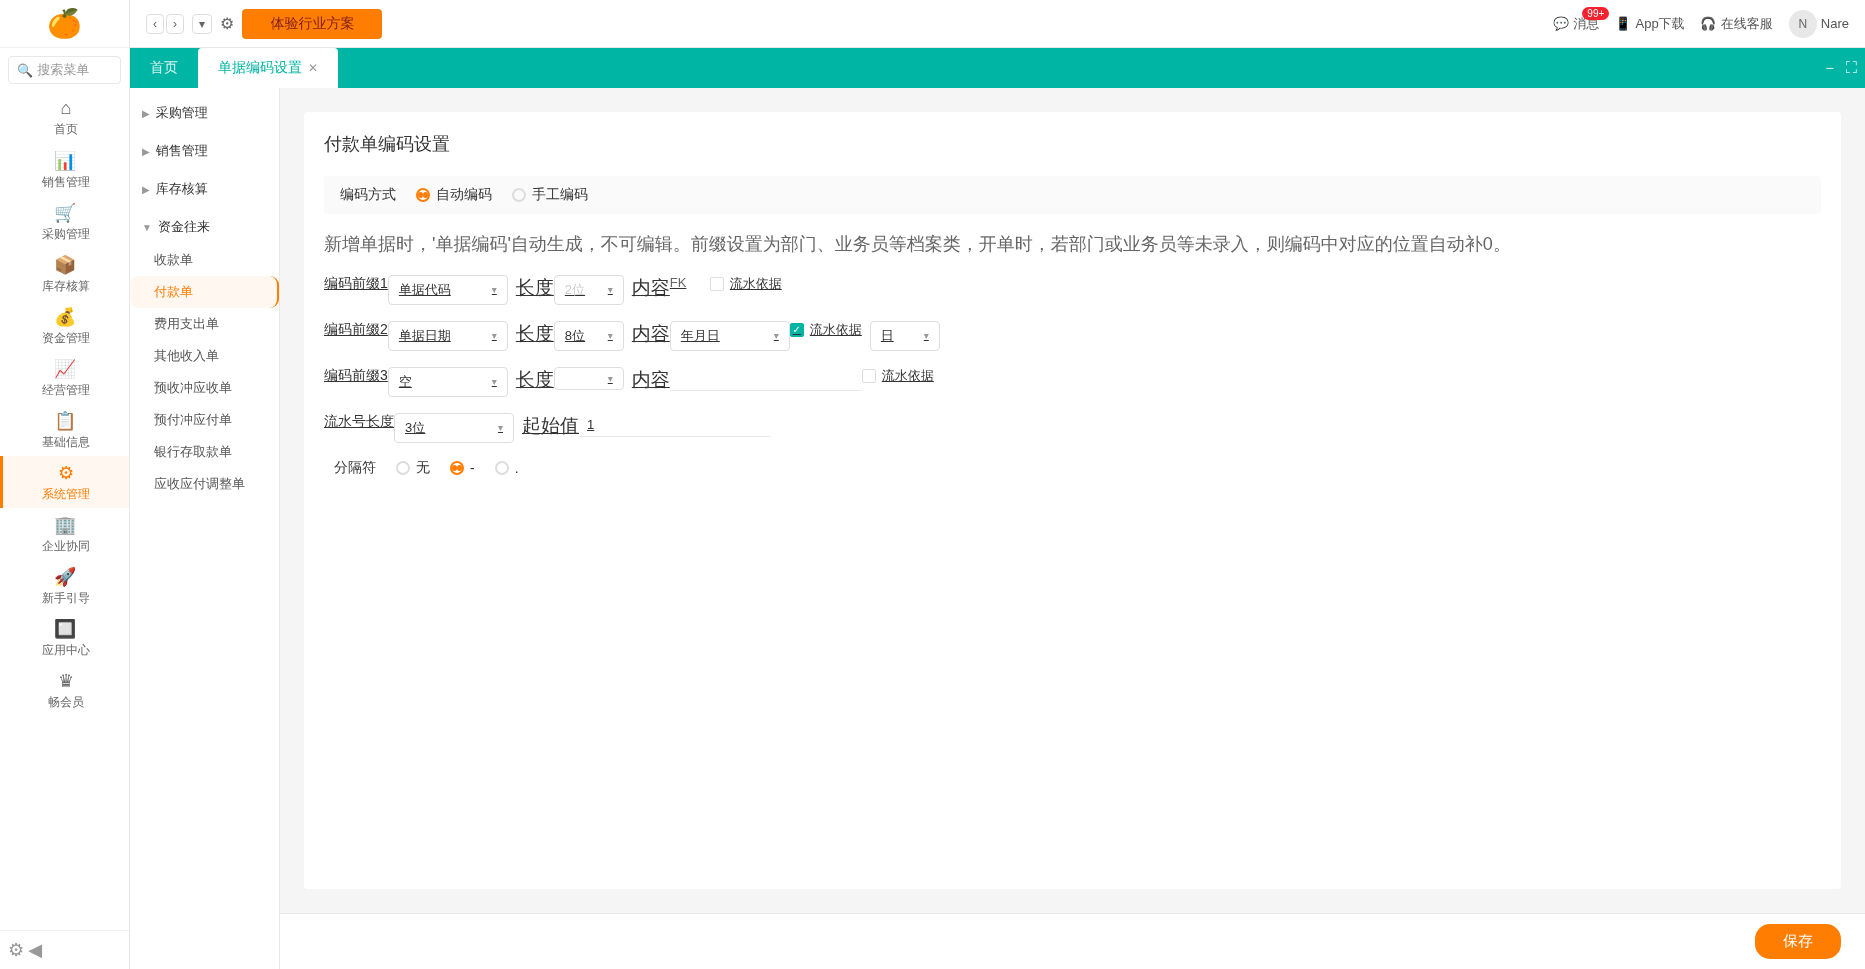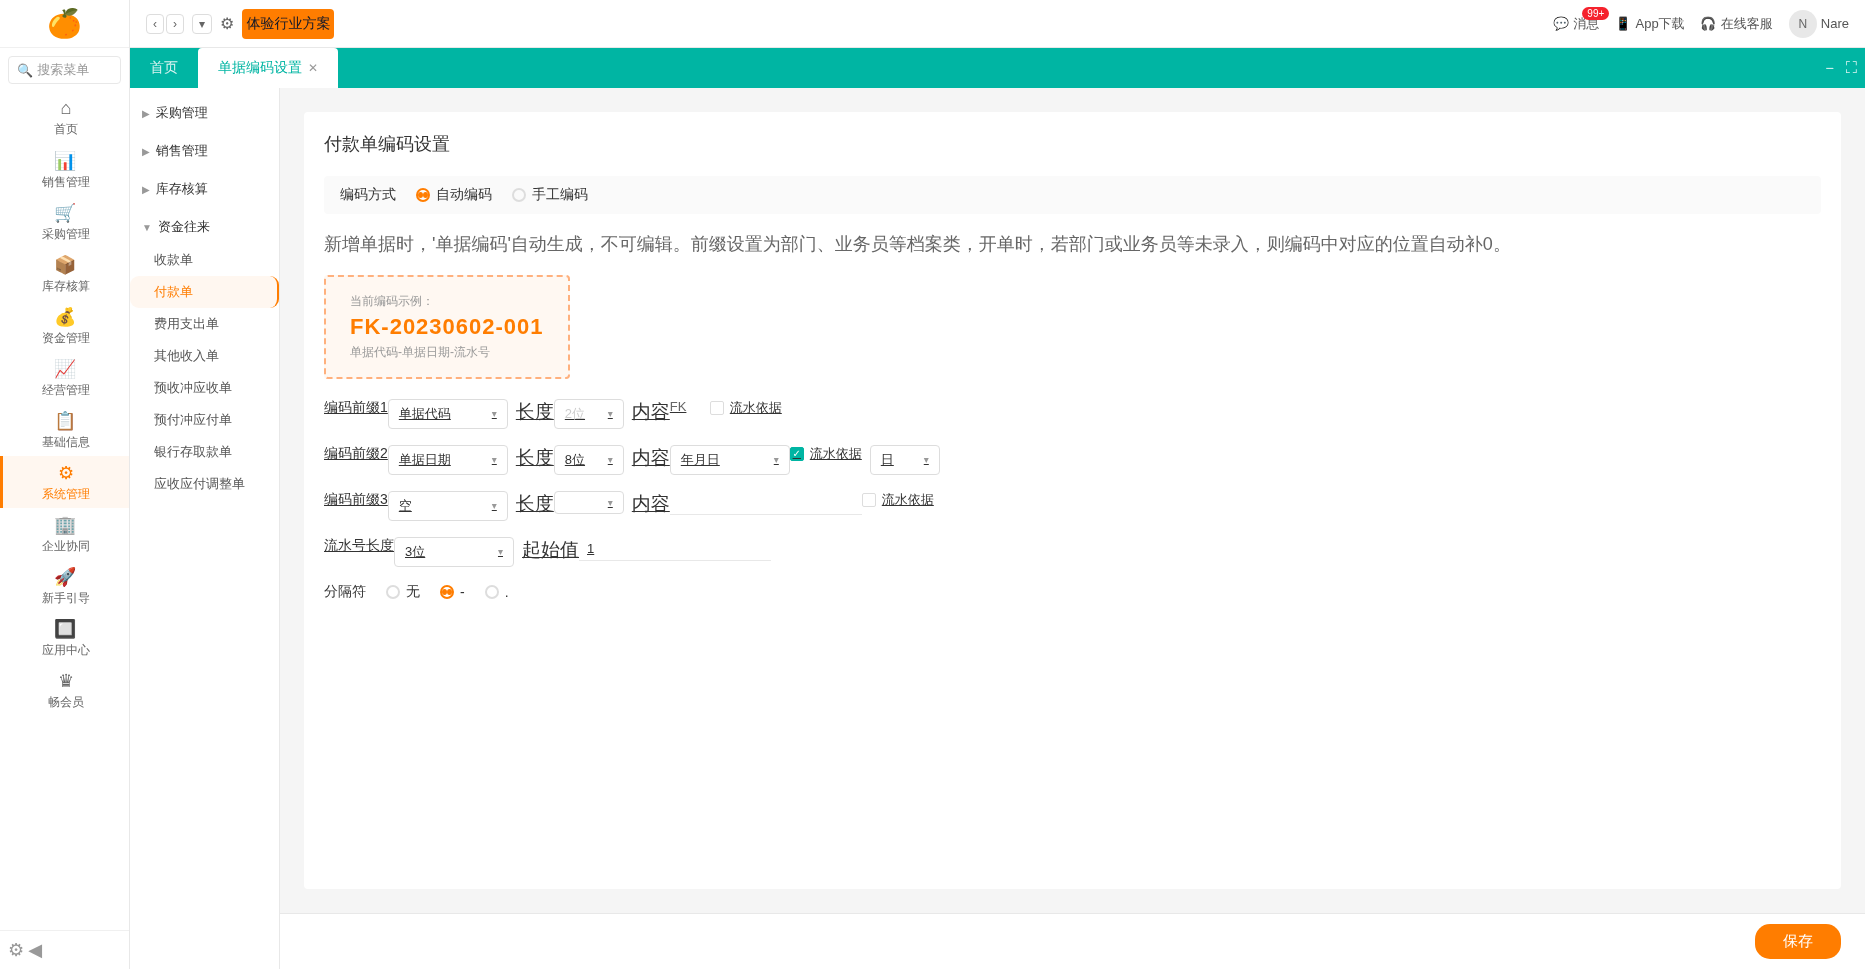--- a/index.html
+++ b/index.html
@@ -58,24 +58,24 @@
     }
     .gear-btn {
       background: none;
       border: none;
       cursor: pointer;
       color: #666;
       font-size: 16px;
     }
     .trial-btn {
       background: #ff7d00;
-      color: #0f172a;
+      color: #7f1d1d;
       border: none;
       border-radius: 4px;
-      padding: 6px 4px;
+      padding: 6px 28px;
       cursor: pointer;
       font-size: 14px;
     }
     .header-right {
       display: flex;
       align-items: center;
       gap: 16px;
       margin-left: auto;
     }
     .header-right-item {
@@ -433,20 +433,21 @@
     .stream-label {
       font-size: 13px;
       color: #333;
     }
 
     .separator-row {
       display: flex;
       align-items: center;
       gap: 20px;
       margin-top: 16px;
+      margin-left: 10px;
     }
     .separator-label {
       font-size: 14px;
       color: #333;
     }
 
     .bottom-bar {
       position: fixed;
       bottom: 0;
       left: 280px;
@@ -674,25 +675,20 @@
           <div class="radio-circle"></div>
           <span>手工编码</span>
         </label>
       </div>
     </div>
 
     
     <div class="hint-text">新增单据时，'单据编码'自动生成，不可编辑。前缀设置为部门、业务员等档案类，开单时，若部门或业务员等未录入，则编码中对应的位置自动补0。</div>
 
     
-    <div class="code-preview-box">
-      <div style="font-size:12px;color:#999;margin-bottom:4px;">当前编码示例：</div>
-      <div class="code-preview-main">FK-20230602-001</div>
-      <div class="code-preview-sub">单据代码-单据日期-流水号</div>
-    </div>
 
     
 
     
     <div class="config-row">
       <span class="config-label">编码前缀1</span>
       <div class="select-box wider">
         <span>单据代码</span>
         <span class="select-arrow">▾</span>
       </div>

